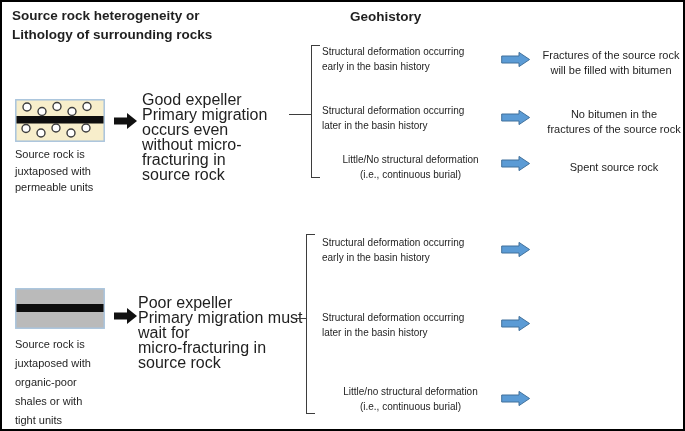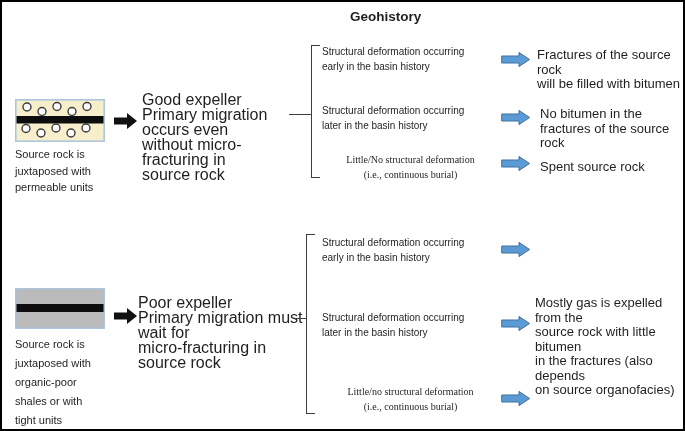--- a/index.html
+++ b/index.html
@@ -9,22 +9,22 @@
     box-sizing:border-box; overflow:hidden;
     font-family:"Liberation Sans", sans-serif; color:#1f1f1f;
   }
   .abs { position:absolute; }
   .pre { white-space:pre-line; }
   .title { font-weight:bold; font-size:13.5px; line-height:18.5px; }
   .caption { font-size:11px; line-height:16.5px; }
   .caption-tall { line-height:19px; }
   .expeller { font-size:16px; line-height:15px; }
   .condition { font-size:10px; line-height:14.5px; }
-  .cond-center { text-align:center;font-family:Liberation Serif, serif; }
-  .outcome { font-size:13px; line-height:14.5px; }
+  .cond-center { text-align:center; }
+  .outcome { font-size:11px; line-height:14.5px;text-align:center; }
   .bracket {
     width:8px;
     border-left:1.4px solid #3d3d3d;
     border-top:1.4px solid #3d3d3d;
     border-bottom:1.4px solid #3d3d3d;
   }
   .conn { height:1.4px; background:#3d3d3d; }
 
   
   #title-left { left:10px; top:5px; }
@@ -60,20 +60,22 @@
   #arr2c { left:499px; top:388px; }
   #o2a   { left:533px; top:222px; width:150px; }
   #o2b   { left:533px; top:294px; width:150px; }
   #o2c   { left:533px; top:371px; width:150px; }
 </style>
 </head>
 <body>
 
 <div id="canvas">
 
+  <div id="title-left" class="abs title pre">Source rock heterogeneity or
+Lithology of surrounding rocks</div>
   <div id="title-geo" class="abs title">Geohistory</div>
 
   <svg id="rock1" class="abs" width="90" height="43" viewBox="0 0 90 43">
     <rect x="0.8" y="0.8" width="88.4" height="41.4" fill="#f7eecb" stroke="#a9c4dc" stroke-width="1.5"></rect>
     <rect x="1.5" y="17" width="87" height="7.5" fill="#0d0d0d"></rect>
     <g fill="#ffffff" stroke="#3d3d3d" stroke-width="1.4">
       <circle cx="12" cy="8" r="4"></circle>
         <circle cx="27" cy="12.5" r="4"></circle>
         <circle cx="42" cy="7.5" r="4"></circle>
         <circle cx="57" cy="12.5" r="4"></circle>
@@ -143,24 +145,20 @@
 early in the basin history</div>
   <svg id="arr2a" class="abs" width="30" height="17" viewBox="0 0 30 17">
     <polygon points="0.7,5 18,5 18,1.4 28.6,8.5 18,15.6 18,12 0.7,12" fill="#5b9bd5" stroke="#41719c" stroke-width="1"></polygon>
   </svg>
 
   <div id="c2b" class="abs condition pre">Structural deformation occurring
 later in the basin history</div>
   <svg id="arr2b" class="abs" width="30" height="17" viewBox="0 0 30 17">
     <polygon points="0.7,5 18,5 18,1.4 28.6,8.5 18,15.6 18,12 0.7,12" fill="#5b9bd5" stroke="#41719c" stroke-width="1"></polygon>
   </svg>
-  <div id="o2b" class="abs outcome pre">Mostly gas is expelled from the
-source rock with little bitumen
-in the fractures (also depends
-on source organofacies)</div>
 
   <div id="c2c" class="abs condition cond-center pre">Little/no structural deformation
 (i.e., continuous burial)</div>
   <svg id="arr2c" class="abs" width="30" height="17" viewBox="0 0 30 17">
     <polygon points="0.7,5 18,5 18,1.4 28.6,8.5 18,15.6 18,12 0.7,12" fill="#5b9bd5" stroke="#41719c" stroke-width="1"></polygon>
   </svg>
 
 </div>
 
 </body></html>

